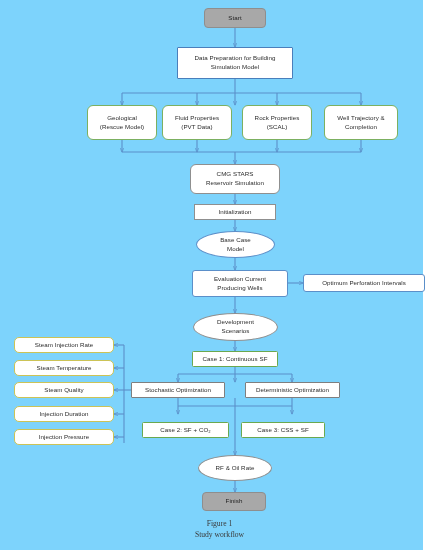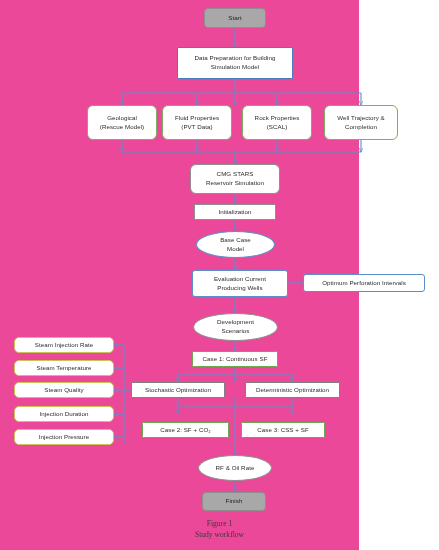--- a/index.html
+++ b/index.html
@@ -8,23 +8,23 @@
     background: #ffffff;
   }
   body {
     width: 439px;
     height: 550px;
     font-family: "Liberation Sans", sans-serif;
     overflow: hidden;
   }
   #canvas {
     position: relative;
-    width: 359px;
+    width: 423px;
     height: 550px;
-    background: #ec4899;
+    background: #7dd3fc;
   }
   svg.edges {
     position: absolute;
     left: 0;
     top: 0;
     width: 439px;
     height: 550px;
     pointer-events: none;
   }
   .node {

